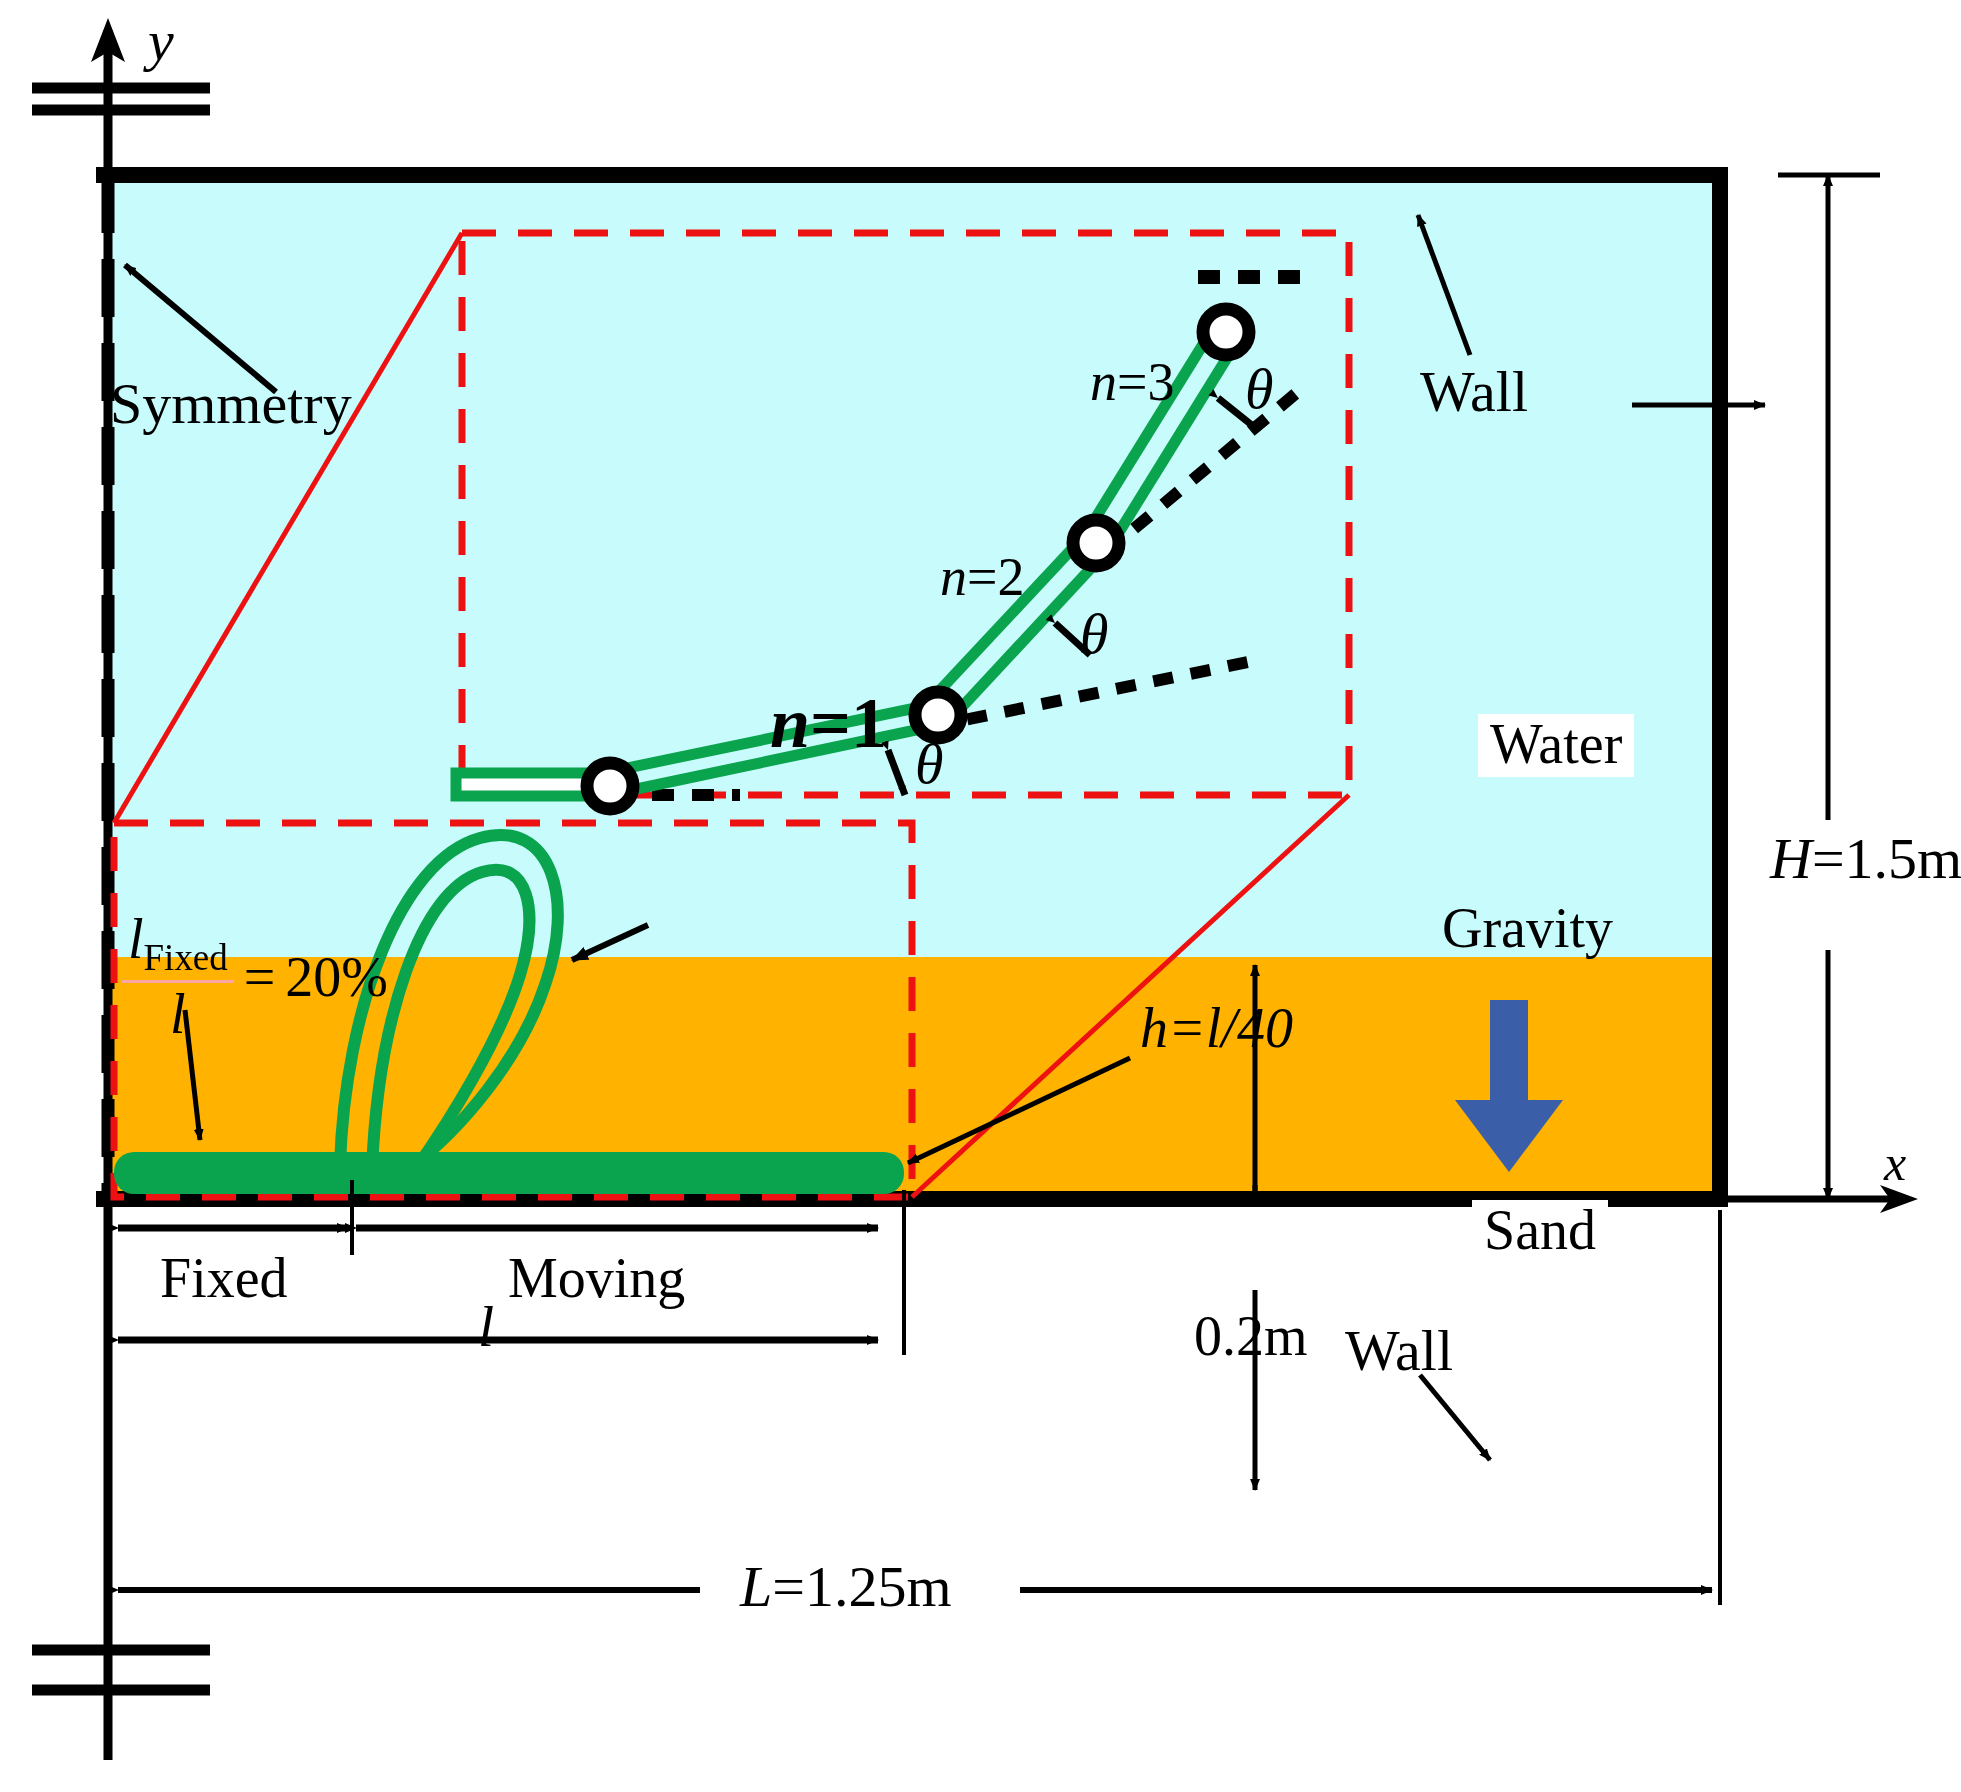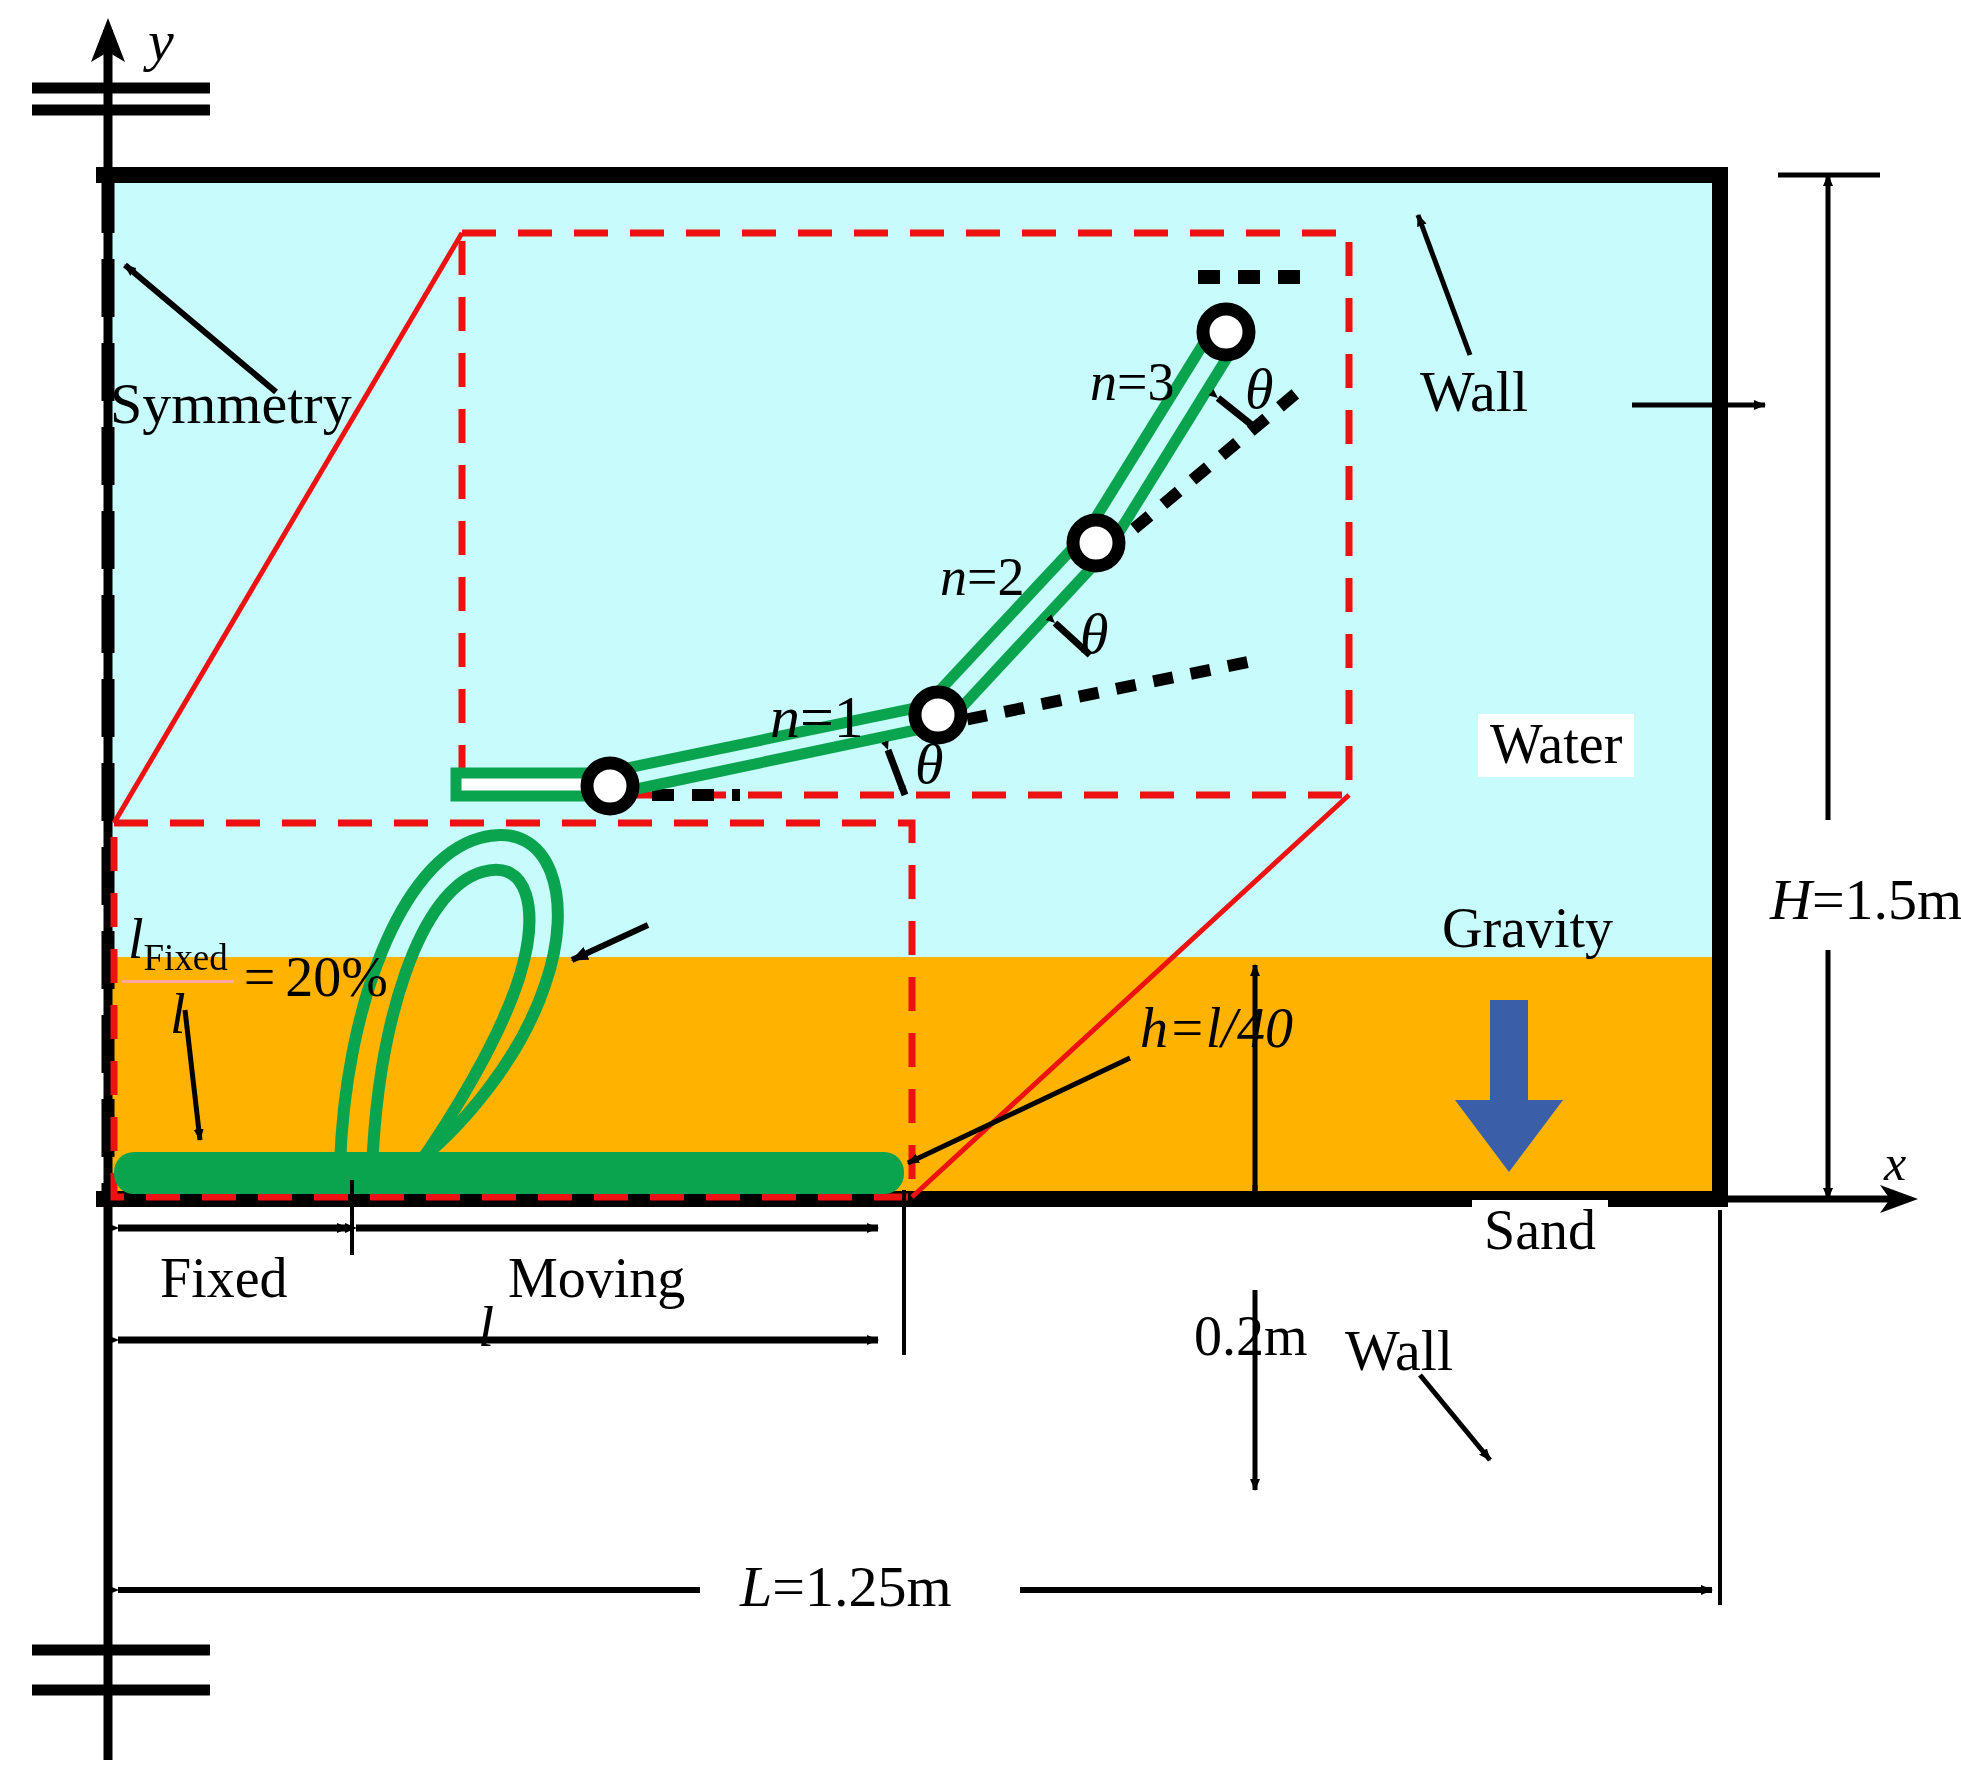--- a/index.html
+++ b/index.html
@@ -212,31 +212,31 @@
   <div class="lbl" style="left:1420px; top:363px; font-size:58px;">Wall</div>
 
   <div class="lbl" style="left:1345px; top:1322px; font-size:58px;">Wall</div>
 
   <div class="lbl boxed" style="left:1472px; top:714px; font-size:56px;margin-left:6px;">Water</div>
 
   <div class="lbl boxed" style="left:1472px; top:1200px; font-size:56px;">Sand</div>
 
   <div class="lbl" style="left:1442px; top:900px; font-size:56px;">Gravity</div>
 
-  <div class="lbl" style="left:1770px; top:830px; font-size:58px;margin-top:41px;">
+  <div class="lbl" style="left:1770px; top:830px; font-size:58px;">
     <span class="serif-italic">H</span><span>=1.5m</span>
   </div>
 
   <div class="lbl" style="left:740px; top:1558px; font-size:58px;">
     <span class="serif-italic">L</span><span>=1.25m</span>
   </div>
 
   <div class="lbl" style="left:1194px; top:1308px; font-size:56px;">0.2m</div>
 
-  <div class="lbl" style="left:770px; top:687px; font-size:60px;">
+  <div class="lbl" style="left:770px; top:687px; font-size:72px;font-weight:bold;">
     <span class="serif-italic">n</span><span>=1</span>
   </div>
   <div class="lbl" style="left:940px; top:550px; font-size:54px;">
     <span class="serif-italic">n</span><span>=2</span>
   </div>
   <div class="lbl" style="left:1090px; top:355px; font-size:54px;">
     <span class="serif-italic">n</span><span>=3</span>
   </div>
 
   <div class="lbl serif-italic" style="left:915px; top:735px; font-size:58px;">θ</div>

